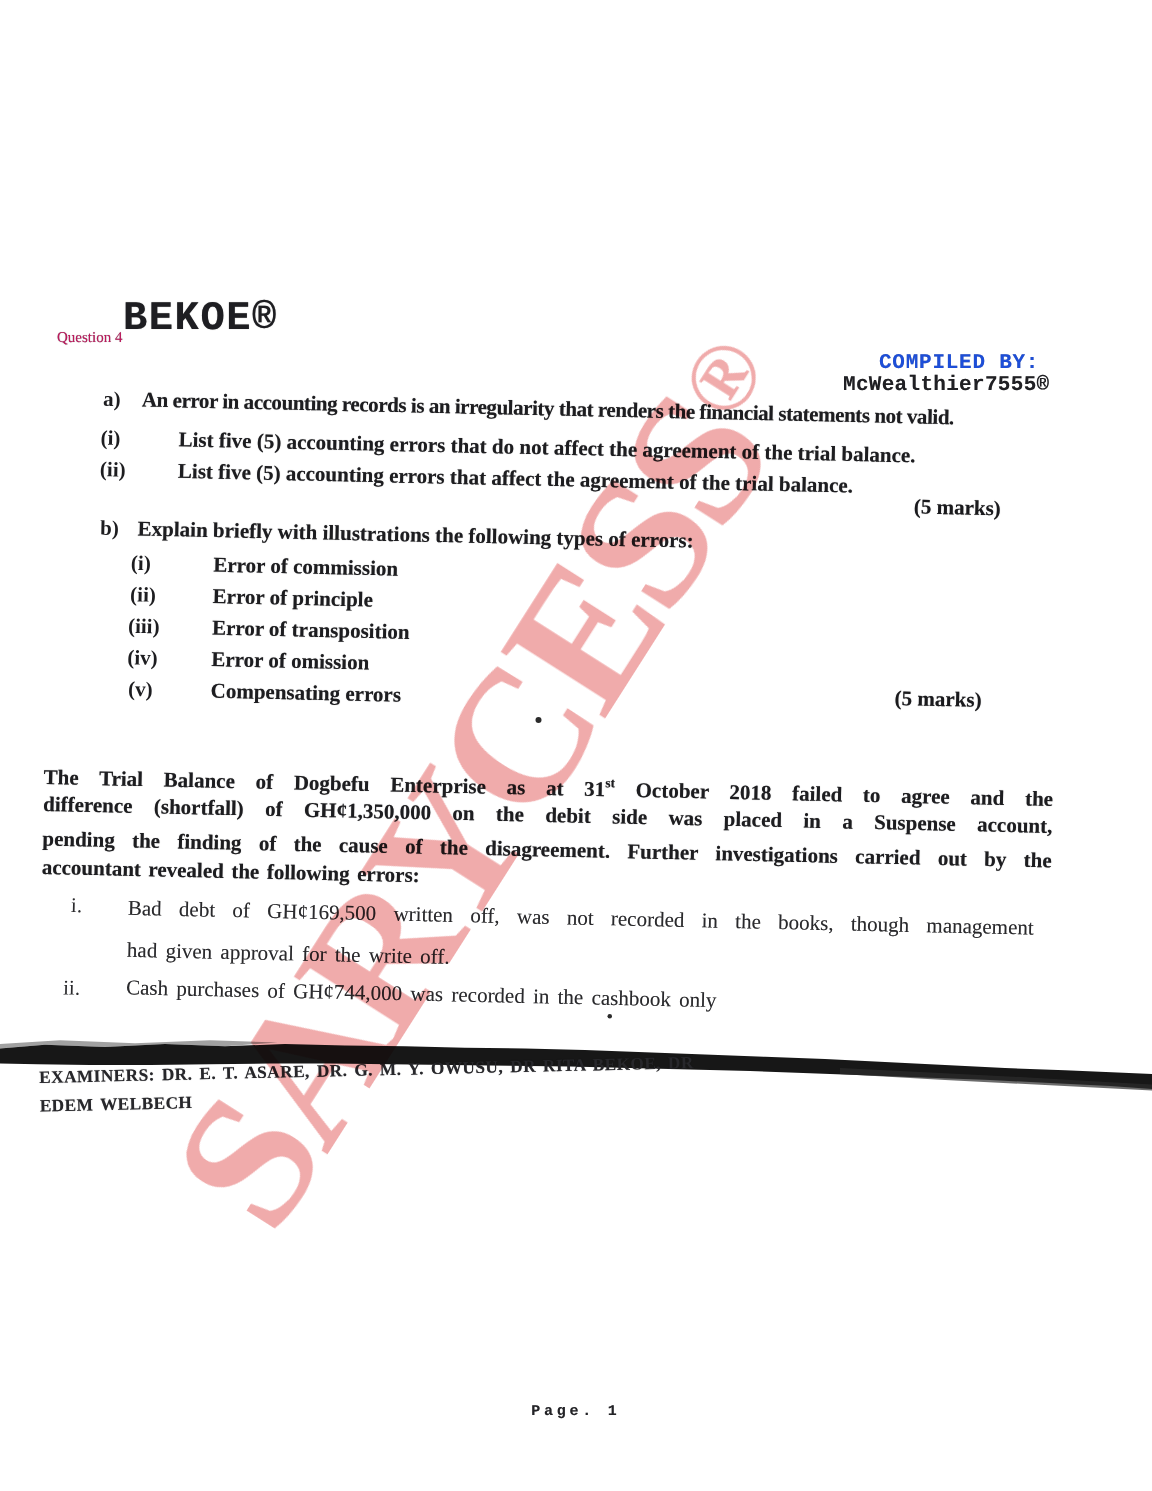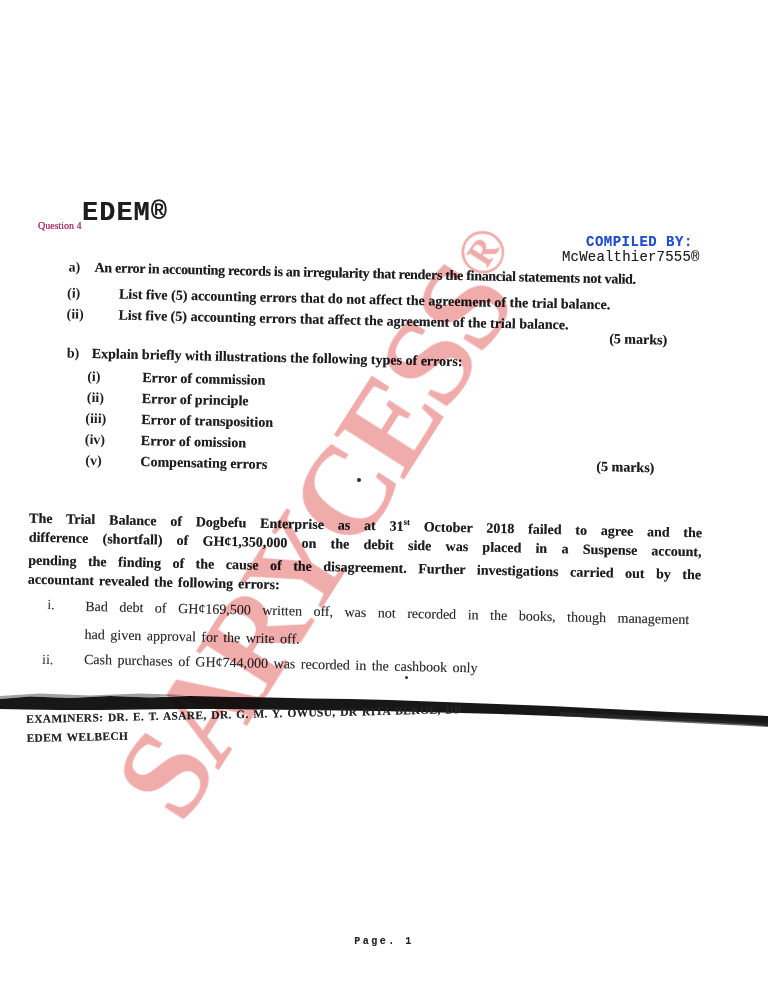--- a/index.html
+++ b/index.html
@@ -10,21 +10,21 @@
   .abs{position:absolute;line-height:1;white-space:nowrap;}
   .mono{font-family:"Liberation Mono", monospace;}
   .serif{font-family:"Liberation Serif", serif;}
   .ink{text-shadow:0 0 .5px rgba(20,20,20,.55);}
   .ink-lt{text-shadow:0 0 .4px rgba(40,40,40,.4);}
 
   .originator{left:25px;top:171px;font-size:28px;font-weight:700;letter-spacing:.5px;color:#1e1e22;}
   .sark{left:82px;top:200px;font-size:27px;font-weight:700;letter-spacing:1px;color:#1e1e22;}
   .qtitle{left:38px;top:221px;font-size:10px;font-weight:400;color:#be185d;}
   .compiled1{left:586px;top:235px;font-size:14px;font-weight:700;letter-spacing:.5px;color:#1d4ed8;}
-  .compiled2{left:562px;top:250px;font-size:14px;font-weight:400;letter-spacing:.2px;color:#202024;}
+  .compiled2{left:562px;top:250px;font-size:14px;font-weight:700;letter-spacing:.2px;color:#202024;}
 
   
   .body-skew{position:absolute;left:0;top:0;width:768px;height:994px;
     transform:rotate(1.25deg);transform-origin:0 480px;pointer-events:none;}
   .bt{font-size:14px;font-weight:700;color:#1d1d20;}
   .bt-intro{letter-spacing:-.3px;}
   .marks{font-weight:700;font-size:14px;color:#1a1a1d;}
   .justify{white-space:normal;text-align:justify;text-align-last:justify;line-height:23.2px;}
   .para{position:absolute;left:30px;width:673px;font-size:14px;font-weight:700;color:#1d1d20;word-spacing:1.5px;}
   .para-last{text-align-last:left;}
@@ -52,21 +52,21 @@
   .dot1{left:357px;top:478px;width:4px;height:4px;}
   .dot2{left:405px;top:676px;width:3px;height:3px;}
 
   .torn{position:absolute;left:0;top:688px;}
 </style>
 </head>
 <body>
 
 <div class="page">
 
-  <div class="abs mono sark ink">EDEM®</div>
+  <div class="abs mono sark ink">BEKOE®</div>
   <div class="abs serif qtitle ink">Question 4</div>
   <div class="abs mono compiled1 ink-lt">COMPILED BY:</div>
   <div class="abs mono compiled2 ink-lt">McWealthier7555®</div>
 
   <div class="body-skew">
 
     <div class="abs bt" style="left:64px;top:259px;">a)</div>
     <div class="abs bt bt-intro ink" style="left:90px;top:259px;">An error in accounting records is an irregularity that renders the financial statements not valid.</div>
     <div class="abs bt" style="left:63px;top:285px;">(i)</div>
     <div class="abs bt ink" style="left:115px;top:285px;">List five (5) accounting errors that do not affect the agreement of the trial balance.</div>

